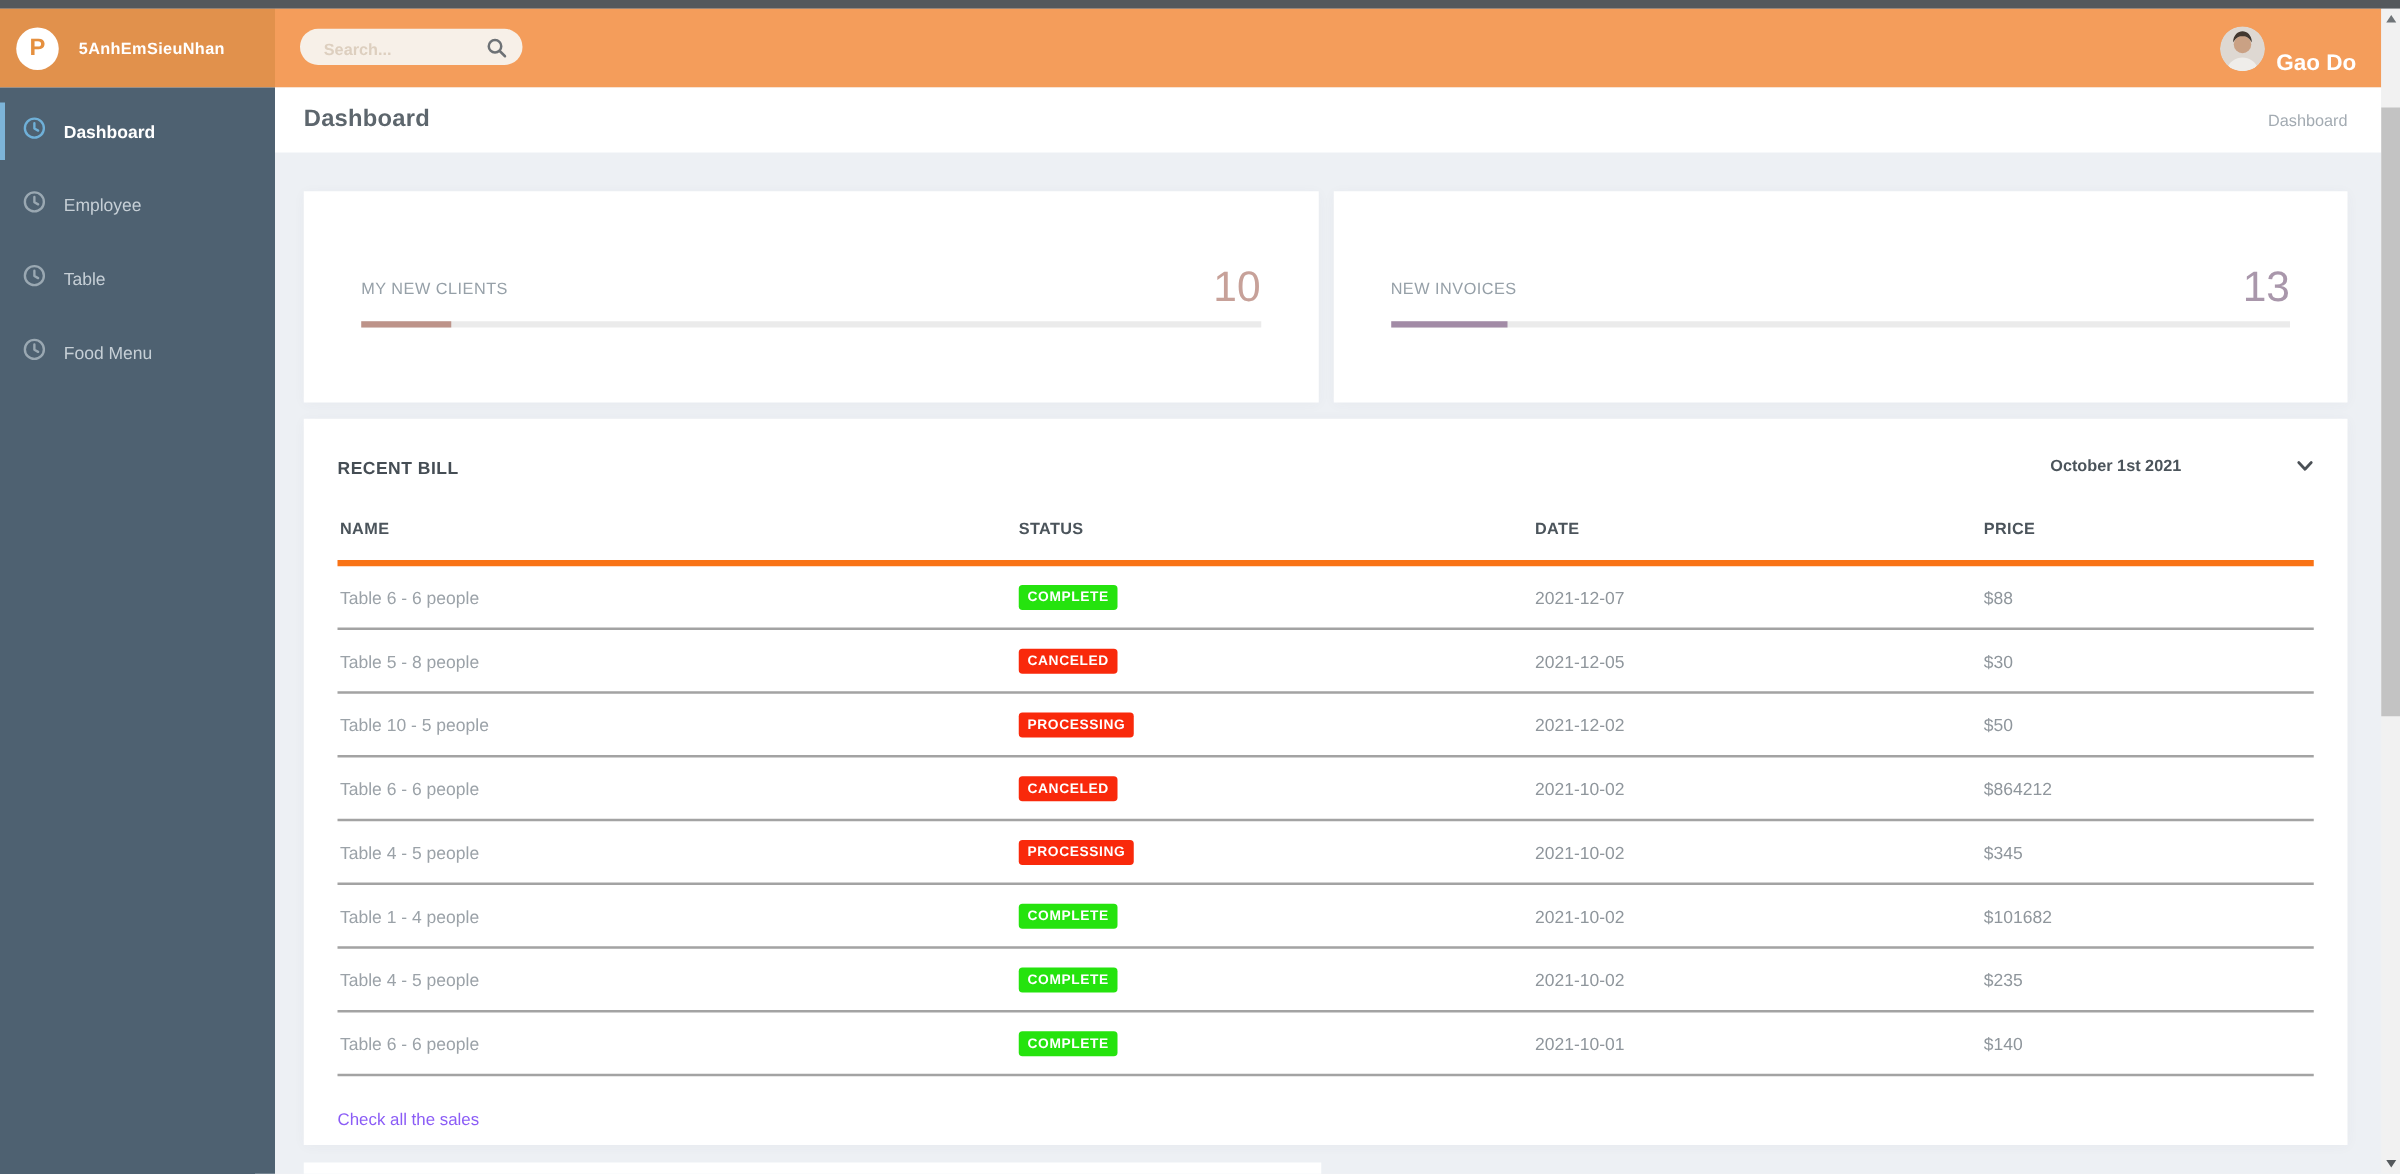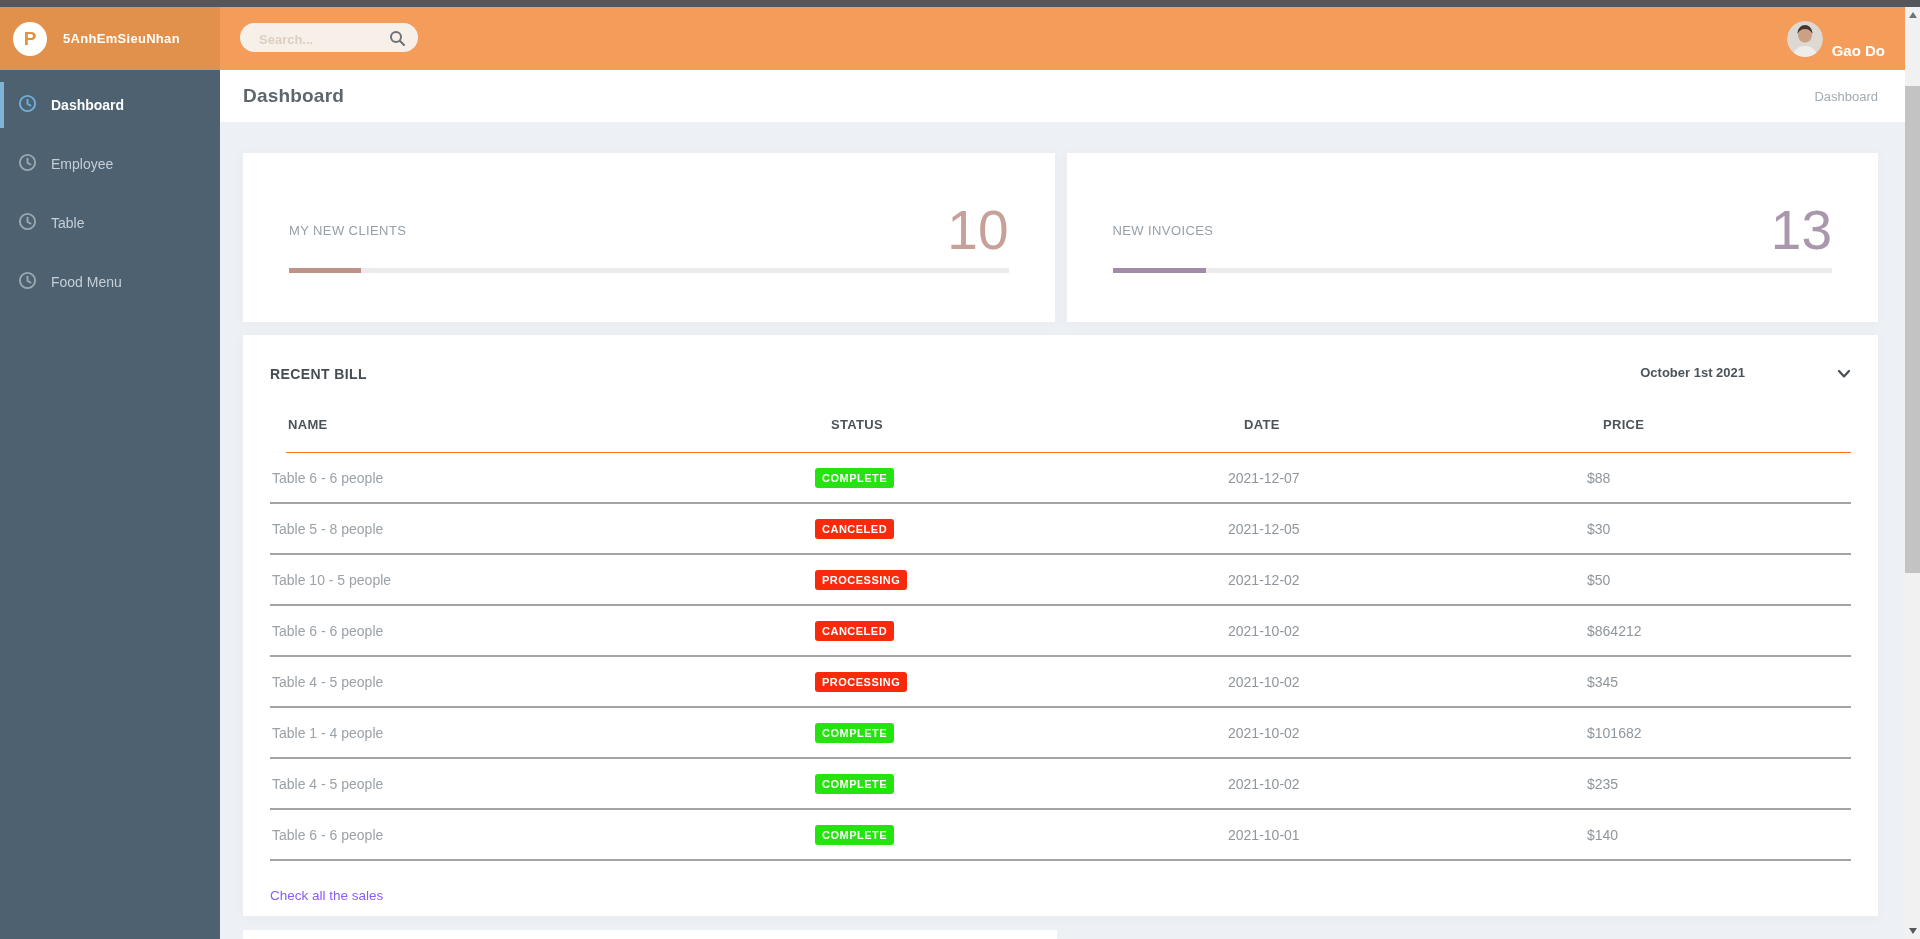--- a/index.html
+++ b/index.html
@@ -18,21 +18,21 @@
   .header-right{flex:1;background:#f49d5b;display:flex;align-items:center;
     justify-content:space-between;padding:0 20px;}
   .search-wrap{position:relative;width:178px;height:31px;}
   .search-input{width:178px;height:29px;border:none;outline:none;border-radius:16px;
     background:#f7f0e8;padding:4px 38px 0 19px;font-size:13px;font-weight:bold;color:#8a7c6d;
     font-family:"Liberation Sans",sans-serif;}
   .search-input::placeholder{color:#ddcfbf;font-weight:bold;}
   .search-icon{position:absolute;right:12px;top:7px;}
   .user-box{display:flex;align-items:center;}
   .avatar{width:36px;height:36px;border-radius:50%;overflow:hidden;flex:0 0 36px;}
-  .user-name{color:#fff;font-weight:bold;font-size:15px;margin-left:9px;margin-top:24px;}
+  .user-name{color:#fff;font-weight:bold;font-size:18px;margin-left:9px;margin-top:24px;}
 
   
   .sidebar{position:absolute;top:70px;left:0;width:220px;height:869px;background:#4e6171;padding-top:12px;}
   .side-item{height:46px;display:flex;align-items:center;padding-left:18px;margin-bottom:13px;
     cursor:pointer;color:#9aa8b2;}
   .side-item .side-label{font-size:14px;color:#c6cfd6;margin-left:14px;}
   .side-item.active{border-left:4px solid #7db4d8;padding-left:14px;color:#6fb0d8;}
   .side-item.active .side-label{color:#ffffff;font-weight:bold;}
 
   
@@ -42,33 +42,33 @@
   .page-title{font-size:19px;font-weight:bold;color:#5d666d;letter-spacing:0.2px;}
   .breadcrumb{font-size:13px;color:#a3abb2;}
   .content{padding:31px 27px 0 23px;}
 
   
   .cards{display:flex;gap:12px;height:169px;}
   .card{flex:1;background:#fff;box-shadow:0 1px 10px rgba(70,80,90,0.04);
     display:flex;flex-direction:column;justify-content:center;padding:0 46px;}
   .card-top{display:flex;justify-content:space-between;align-items:center;}
   .stat-label{font-size:13px;color:#96a0a8;letter-spacing:0.4px;}
-  .stat-value{font-size:55px;font-weight:300;line-height:1;}
+  .stat-value{font-size:34px;font-weight:300;line-height:1;}
   .progress{height:5px;background:#ebebeb;margin-top:10px;width:100%;}
   .progress-fill{height:5px;}
 
   
   .panel{margin-top:13px;background:#fff;height:581px;box-shadow:0 1px 10px rgba(70,80,90,0.04);}
   .panel-head{display:flex;justify-content:space-between;align-items:center;padding:30px 27px 0;gap:40px;}
   .panel-title{font-size:14px;font-weight:bold;color:#454d54;letter-spacing:0.4px;}
   .date-filter{display:flex;align-items:flex-start;cursor:pointer;}
   .date-filter-label{font-size:13px;font-weight:bold;color:#4b545b;margin-right:92px;}
   .bill-table{margin:0 27px;}
   .t-head,.t-row{display:grid;grid-template-columns:543px 413px 359px 1fr;align-items:center;padding-left:2px;}
-  .t-head{height:56px;margin-top:14px;border-bottom:1px solid #f97316;margin-left:16px;}
+  .t-head{height:56px;margin-top:14px;border-bottom:5px solid #f97316;}
   .t-head span{font-size:13px;font-weight:bold;color:#4b545b;letter-spacing:0.3px;}
   .t-row{height:51px;border-bottom:2px solid #a3a3a3;}
   .bill-name{font-size:14px;color:#9ba2a8;}
   .bill-date,.bill-price{font-size:14px;color:#8f969c;}
   .status-badge{display:inline-block;justify-self:start;color:#fff;font-size:11px;font-weight:bold;
     letter-spacing:0.5px;padding:4px 7px;border-radius:3px;}
   .check-link{display:inline-block;margin:27px 27px 0;font-size:13.5px;color:#8b5cf6;cursor:pointer;text-decoration:none;}
 
   
   .partial-panel{position:absolute;left:243px;top:930px;width:814px;height:9px;background:#fff;}

